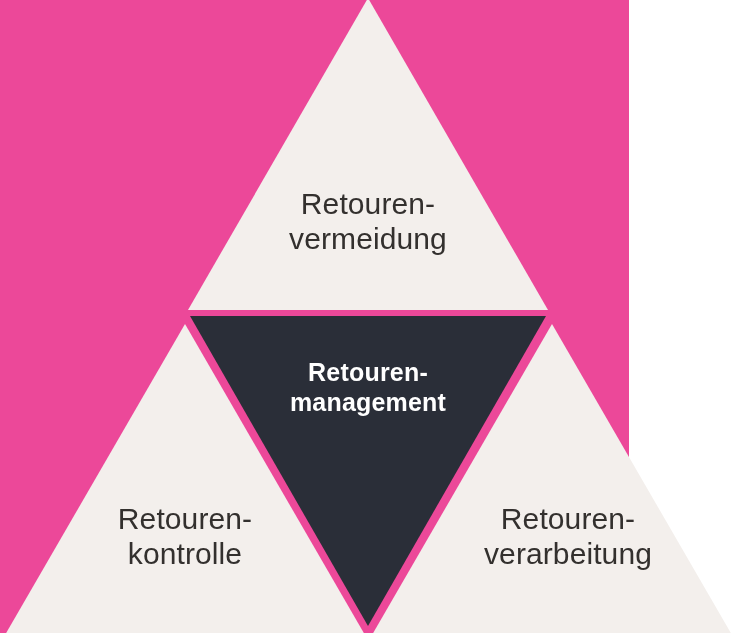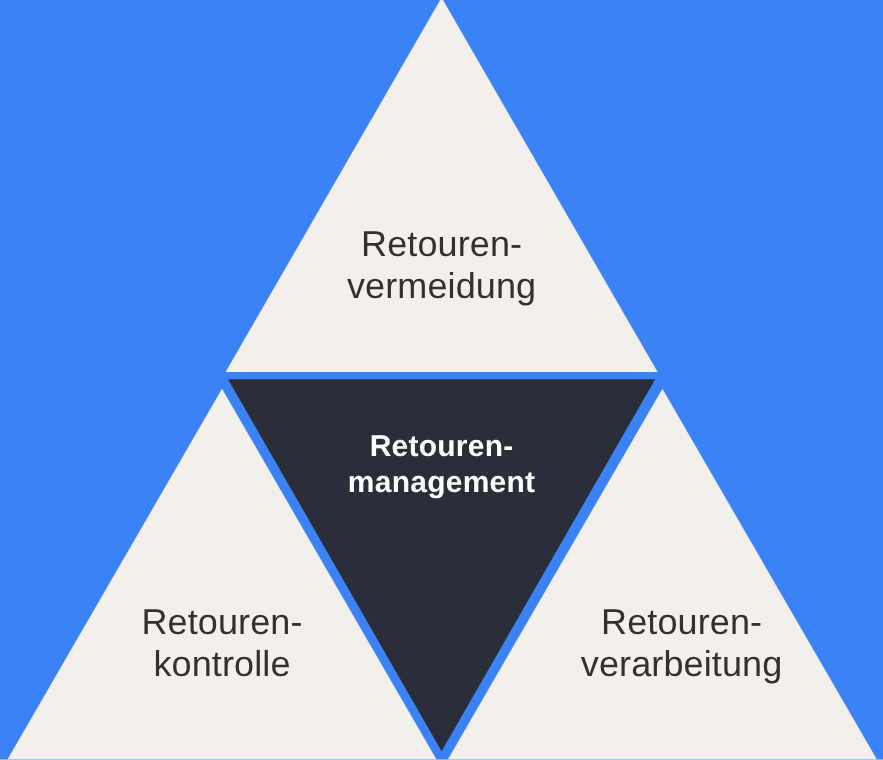--- a/index.html
+++ b/index.html
@@ -8,23 +8,23 @@
   }
   body {
     width: 736px;
     height: 633px;
     background: #ffffff;
     font-family: "Liberation Sans", sans-serif;
     overflow: hidden;
   }
   #pyramid-diagram {
     position: relative;
-    width: 736px;
+    width: 629px;
     height: 633px;
-    background: #3b82f6;
+    background: #ec4899;
   }
   #pyramid-svg {
     position: absolute;
     top: 0;
     left: 0;
     width: 736px;
     height: 633px;
     display: block;
   }
   .seg-label {

